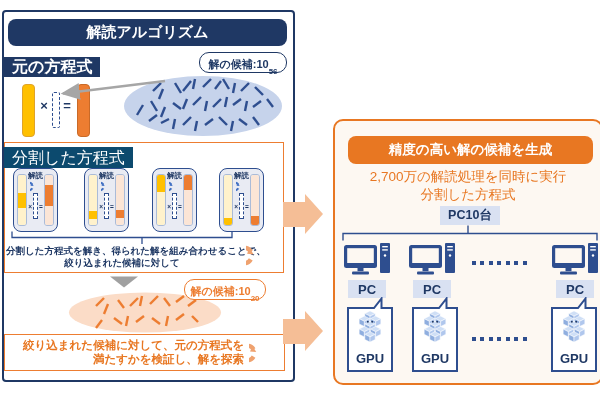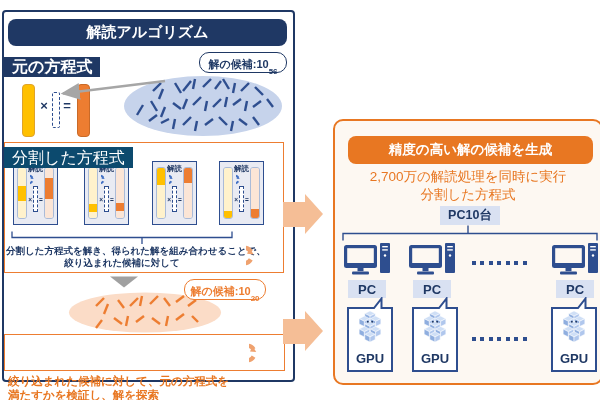--- a/index.html
+++ b/index.html
@@ -19,37 +19,37 @@
   .mainbar{width:13px;height:53px;border-radius:4px;box-sizing:border-box;}
   .sign{font-size:13px;font-weight:bold;color:#1F3864;width:14px;text-align:center;}
   .dotbar{width:8px;height:36px;border:1.5px dashed #2E4E8F;border-radius:2px;
           background:#fff;box-sizing:border-box;}
   .pill{height:19px;background:#fff;border-radius:10px;font-weight:bold;font-size:11px;
         white-space:nowrap;z-index:5;align-items:flex-end;}
   .pill sup{font-size:8px;line-height:0;}
   .pill-navy{border:1.5px solid #1F3864;color:#1F3864;}
   .pill-orange{border:1.5px solid #ED7D31;color:#ED7D31;}
   .section-box{border:1.5px solid #ED7D31;box-sizing:border-box;background:transparent;}
-  .eq-box{top:161px;width:45px;height:64px;background:#E9EBF3;border:1.5px solid #2E4E8F;
-          border-radius:0;box-sizing:border-box;}
+  .eq-box{top:168px;width:45px;height:64px;background:#E9EBF3;border:1.5px solid #2E4E8F;
+          border-radius:8px;box-sizing:border-box;}
   .vbar{display:flex;flex-direction:column;width:10px;height:52px;border:1px solid #AABBD8;
         border-radius:3px;overflow:hidden;box-sizing:border-box;position:absolute;top:5px;}
   .vbar i{display:block;}
   .vbar-l{left:3px;} .vbar-r{left:30px;}
   .eq-center{position:absolute;left:13px;top:2px;width:17px;display:flex;flex-direction:column;
              align-items:center;}
   .decrypt{font-size:7.5px;font-weight:bold;color:#1F3864;white-space:nowrap;}
   .mini-eq{display:flex;align-items:center;margin-top:1px;}
   .mini-sign{font-size:6.5px;font-weight:bold;color:#1F3864;}
   .minibar{width:5px;height:26px;border:1px dashed #2E4E8F;background:#fff;
            box-sizing:border-box;margin:0 1px;}
   .caption{width:232px;text-align:center;font-size:9.5px;font-weight:bold;color:#1F3864;
            white-space:nowrap;}
-  .verify-text{width:236px;text-align:left;font-size:11.5px;font-weight:bold;color:#E87722;
-           white-space:nowrap;margin-top:36px;}
+  .verify-text{width:236px;text-align:right;font-size:11.5px;font-weight:bold;color:#E87722;
+           white-space:nowrap;}
   
   .panel-right{left:333px;top:119px;width:270px;height:266px;border:2.5px solid #E87722;
                border-radius:10px;background:#FDF8F2;box-sizing:border-box;}
   .rp-title{left:348px;top:136px;width:245px;height:28px;background:#E87722;border-radius:8px;
             color:#fff;font-size:13.5px;font-weight:bold;}
   .rp-sub{left:335px;width:266px;text-align:center;font-size:13.5px;font-weight:normal;
           color:#E87722;white-space:nowrap;}
   .badge{background:#D9E1F2;color:#1F3864;font-weight:bold;}
   .pc-label{width:38px;height:18px;font-size:13px;top:280px;}
   .gpu-wrap{top:297px;width:46px;height:75px;}

